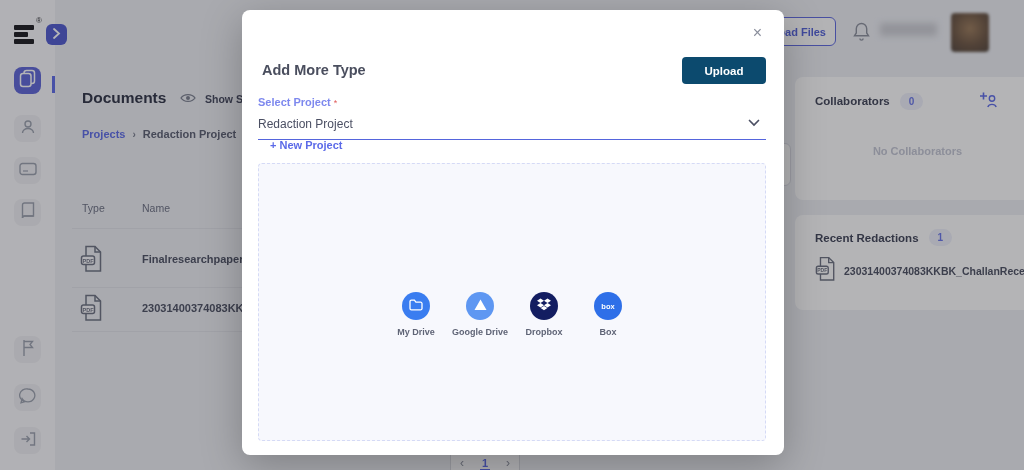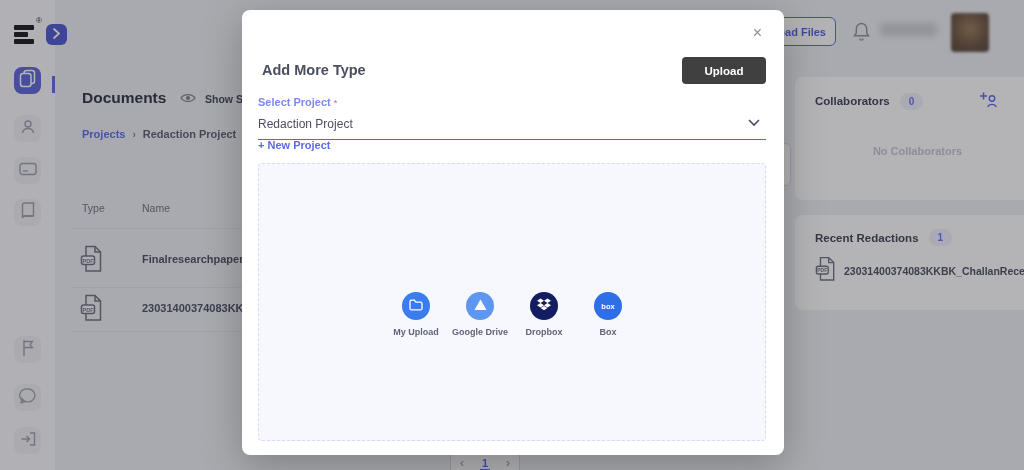--- a/index.html
+++ b/index.html
@@ -51,27 +51,27 @@
   #user-name-blur { left:880px; top:23px; width:57px; height:13px; background:#cdced4; filter:blur(3px); border-radius:2px; }
   #avatar { left:951px; top:13px; width:38px; height:39px; border-radius:4px; background:radial-gradient(circle at 50% 40%, #9a7a58 0%, #6b5340 55%, #4e4238 100%); filter:blur(1.5px); cursor:pointer; }
   #card-edge { left:760px; top:143px; width:31px; height:43px; background:#fdfdfe; border:1px solid #d9dae2; border-radius:6px; }
 
   #dim-overlay { left:0; top:0; width:1024px; height:470px; background:rgba(35,36,42,0.34); }
 
   
   #modal { left:242px; top:10px; width:542px; height:445px; background:#ffffff; border-radius:8px; box-shadow:0 10px 40px rgba(0,0,0,0.25); }
   #modal-close { position:absolute; right:22px; top:14px; font-size:16px; color:#8a8e9c; background:none; border:none; cursor:pointer; }
   #modal-title { position:absolute; left:20px; top:52px; font-size:14.5px; font-weight:600; color:#4a4e5e; }
-  #modal-upload-btn { position:absolute; left:440px; top:47px; width:84px; height:27px; background:#404040; color:#fff; border:none; border-radius:4px; font-size:11.5px; font-weight:bold; cursor:pointer; font-family:inherit; }
+  #modal-upload-btn { position:absolute; left:440px; top:47px; width:84px; height:27px; background:#0c4a6e; color:#fff; border:none; border-radius:4px; font-size:11.5px; font-weight:bold; cursor:pointer; font-family:inherit; }
   #select-project { position:absolute; left:16px; top:82px; width:508px; border-bottom:1.6px solid #5565dd; padding-bottom:8px; cursor:pointer; }
   #select-project .sp-label { font-size:11px; color:#7d88ee; font-weight:600; }
   #select-project .sp-req { color:#e05b5b; font-size:9px; }
   #select-project .sp-value { display:block; margin-top:7px; font-size:12px; color:#4b4f63; }
   #select-chevron { position:absolute; right:6px; bottom:8px; }
-  #new-project-link { position:absolute; left:16px; top:129px; font-size:11px; font-weight:bold; color:#5b6ae8; cursor:pointer; }
+  #new-project-link { position:absolute; left:28px; top:129px; font-size:11px; font-weight:bold; color:#5b6ae8; cursor:pointer; }
   #dropzone { position:absolute; left:16px; top:153px; width:508px; height:278px; background:#f7f8fd; border:1px dashed #d5daf6; border-radius:4px; cursor:pointer; }
   #dz-text { position:absolute; left:0; top:58px; width:100%; text-align:center; font-size:19px; font-weight:500; color:#23263a; line-height:27px; }
   #dz-text .browse { color:#5b6ae8; cursor:pointer; }
   #providers { position:absolute; left:0; top:128px; width:100%; display:flex; justify-content:center; }
   .provider { width:64px; display:flex; flex-direction:column; align-items:center; cursor:pointer;justify-content:center; }
   .p-circle { width:28px; height:28px; border-radius:50%; display:flex; align-items:center; justify-content:center; }
   .p-label { margin-top:7px; font-size:9px; color:#5f6476; font-weight:600; white-space:nowrap; }
   .c-device { background:#3a7df0; } .c-gdrive { background:#5e97f2; } .c-dropbox { background:#131d61; }
   .c-box { background:#2e6fe8; } .c-onedrive { background:#0f6fd0; }
   .box-word { color:#fff; font-size:7.5px; font-weight:bold; }
@@ -245,21 +245,21 @@
 
     <div id="dropzone">
 
       <div id="providers">
         <div class="provider">
           <div class="p-circle c-device">
               <span><svg width="14" height="12" viewBox="0 0 14 12">
                   <path d="M1 2.6 a1.4 1.4 0 0 1 1.4 -1.4 h3 l1.5 2 h4.7 a1.4 1.4 0 0 1 1.4 1.4 v4.8 a1.4 1.4 0 0 1 -1.4 1.4 h-9.2 a1.4 1.4 0 0 1 -1.4 -1.4 z" fill="none" stroke="#fff" stroke-width="1.3"></path>
                 </svg></span>
             </div>
-          <div class="p-label">My Upload</div>
+          <div class="p-label">My Drive</div>
         </div>
         <div class="provider">
           <div class="p-circle c-gdrive">
               <span><svg width="13" height="12" viewBox="0 0 13 12">
                   <path d="M6.5 0.5 L12.5 11 H0.5 Z" fill="#fff"></path>
                 </svg></span>
             </div>
           <div class="p-label">Google Drive</div>
         </div>
         <div class="provider">

